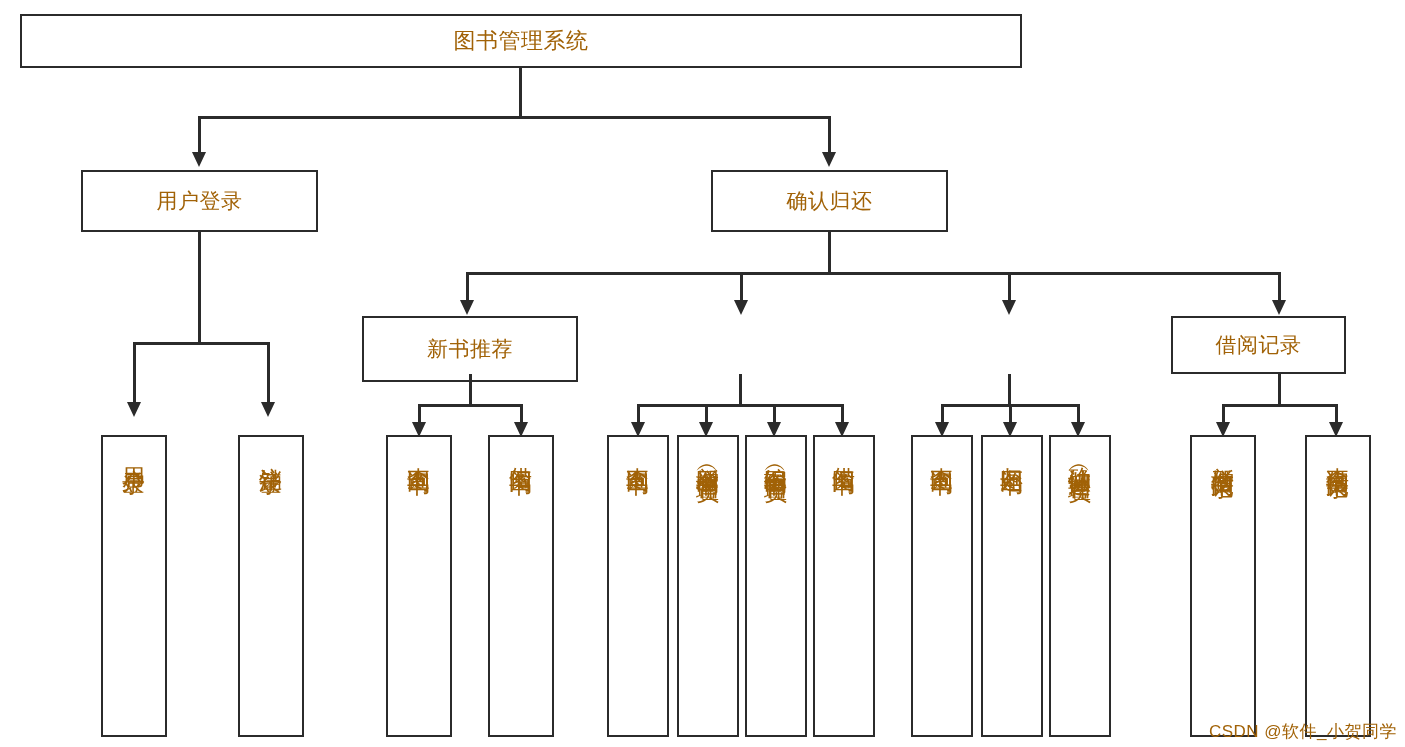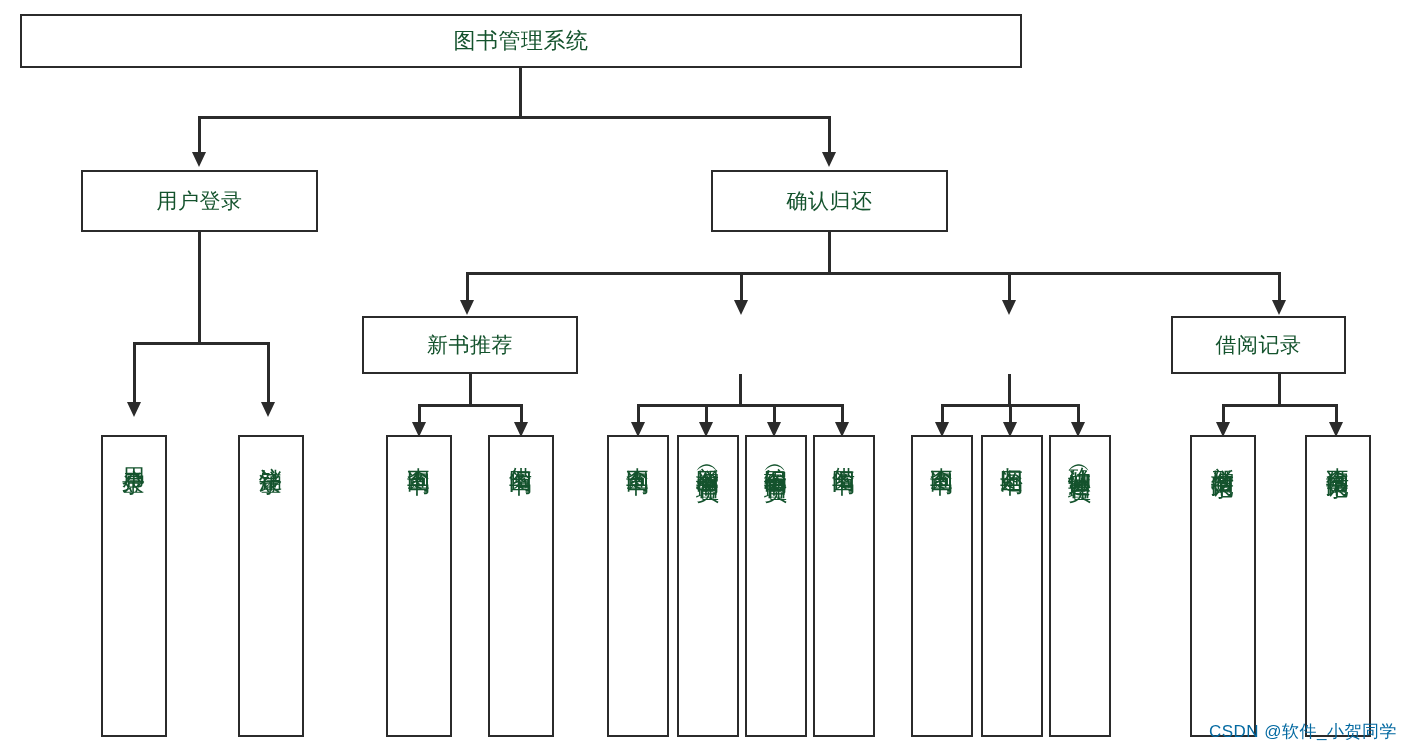--- a/index.html
+++ b/index.html
@@ -24,21 +24,21 @@
     display:flex;
     align-items:center;
     justify-content:center;
     color:#1b1b1b;
   }
   .node .label{
     display:block;
     text-align:center;
     line-height:1.18;
     letter-spacing:0.5px;
-    color:#14532d;
+    color:#a16207;
   }
   
   .node.horiz .label{
     font-size:21px;
     white-space:nowrap;
   }
   .node.root .label{ font-size:22px; }
 
   
   .node.leaf{
@@ -68,21 +68,21 @@
     border-left:7px solid transparent;
     border-right:7px solid transparent;
     border-top:15px solid #2b2b2b;
   }
   
   #watermark{
     position:absolute;
     right:8px;
     bottom:4px;
     font-size:17px;
-    color:#0369a1;
+    color:#a16207;
     letter-spacing:0.5px;
     white-space:nowrap;
     font-family:"Liberation Sans","DejaVu Sans",sans-serif;
   }
 </style>
 </head>
 <body>
 
 <div id="stage">
 
@@ -123,21 +123,21 @@
 
   <div class="edge v" style="left:740px; top:272px; width:3px; height:30px;"></div>
   <div class="arrow" style="left:734px; top:300px;"></div>
 
   <div class="edge v" style="left:1008px; top:272px; width:3px; height:30px;"></div>
   <div class="arrow" style="left:1002px; top:300px;"></div>
 
   <div class="edge v" style="left:1278px; top:272px; width:3px; height:30px;"></div>
   <div class="arrow" style="left:1272px; top:300px;"></div>
 
-  <div class="node horiz" style="left:362px; top:316px; width:216px; height:58px;">
+  <div class="node horiz" style="left:362px; top:316px; width:216px; height:66px;">
     <span class="label">新书推荐</span>
   </div>
   <div class="node horiz" style="left:1171px; top:316px; width:175px; height:58px;">
     <span class="label">借阅记录</span>
   </div>
 
   <div class="edge v" style="left:469px; top:374px; width:3px; height:32px;"></div>
   <div class="edge h" style="left:418px; top:404px; width:105px; height:3px;"></div>
   <div class="edge v" style="left:418px; top:404px; width:3px; height:22px;"></div>
   <div class="arrow" style="left:412px; top:422px;"></div>

